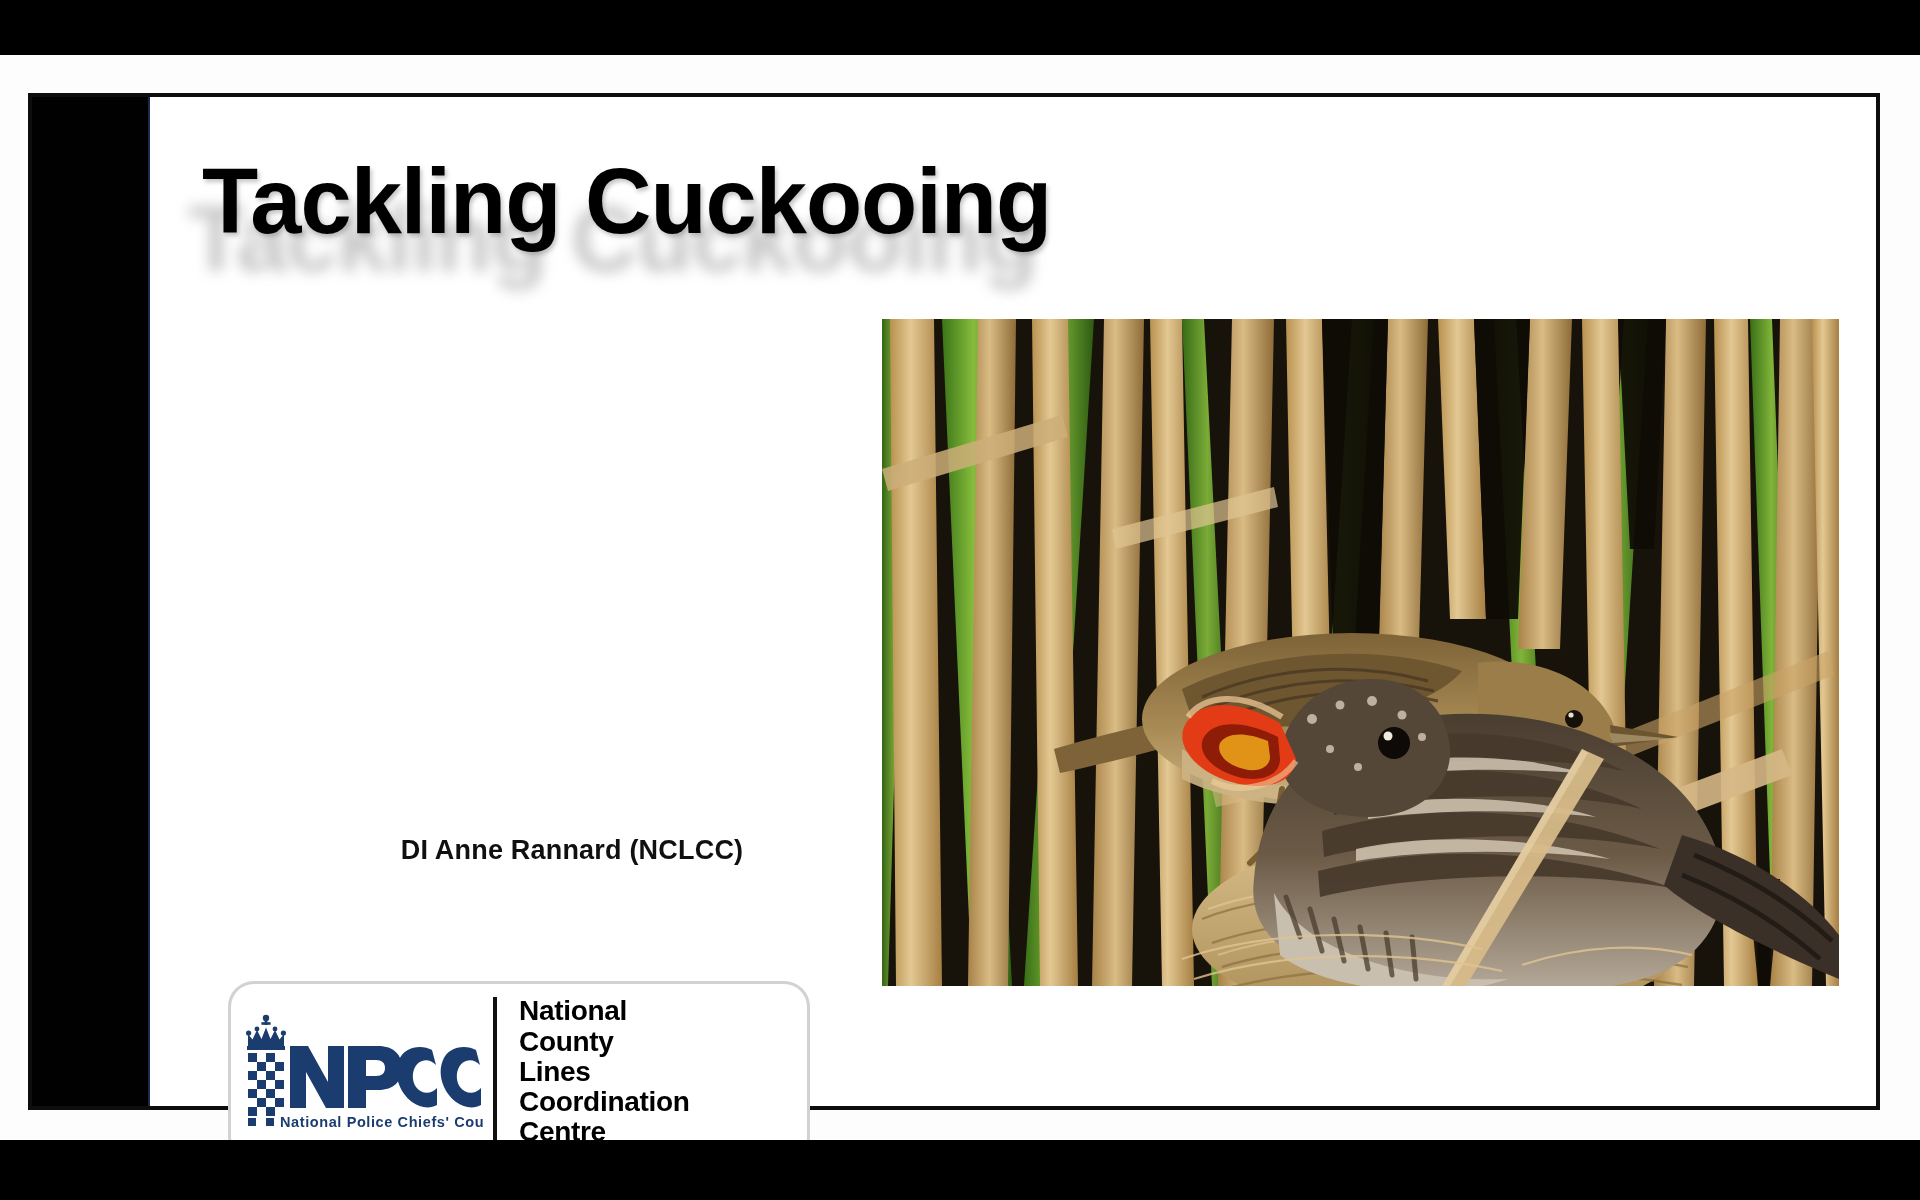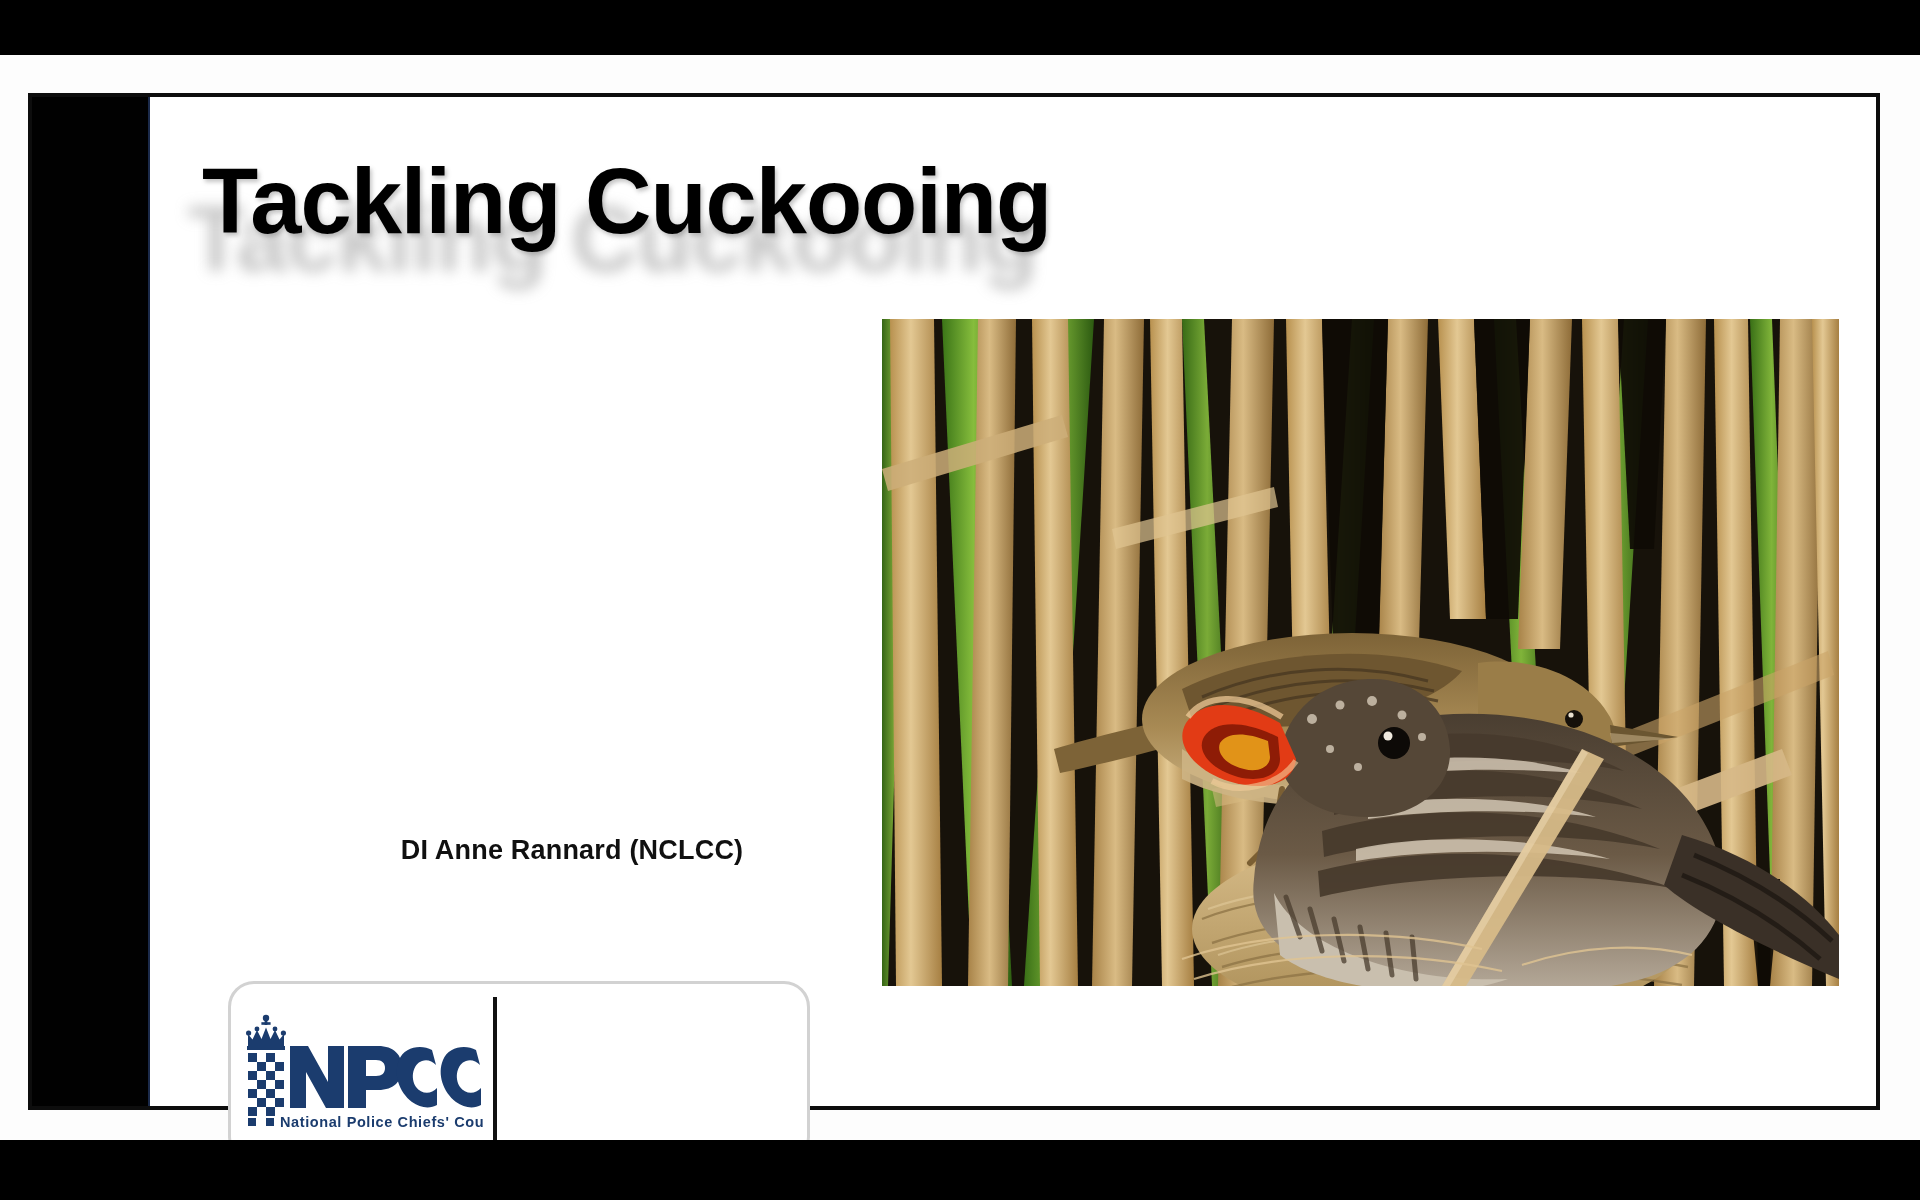--- a/index.html
+++ b/index.html
@@ -240,20 +240,27 @@
             <g fill="#1b3c6e">
               <rect x="12" y="110" width="8" height="8"></rect>
               <rect x="30" y="110" width="8" height="8"></rect>
             </g>
             <text x="44" y="119" font-family="Liberation Sans, sans-serif" font-size="14.5" font-weight="bold" fill="#1b3c6e" letter-spacing="0.6">National Police Chiefs' Council</text>
           </svg>
         </div>
 
         <div id="logo-divider"></div>
 
+        <div id="logo-right">
+          <div>National</div>
+          <div>County</div>
+          <div>Lines</div>
+          <div>Coordination</div>
+          <div>Centre</div>
+        </div>
       </div>
 
       <div id="photo">
         <svg viewBox="0 0 957 667" preserveAspectRatio="none">
           <defs>
             <linearGradient id="reedA" x1="0" y1="0" x2="1" y2="0">
               <stop offset="0" stop-color="#b8914f"></stop>
               <stop offset="0.4" stop-color="#e3c893"></stop>
               <stop offset="1" stop-color="#a67f42"></stop>
             </linearGradient>

